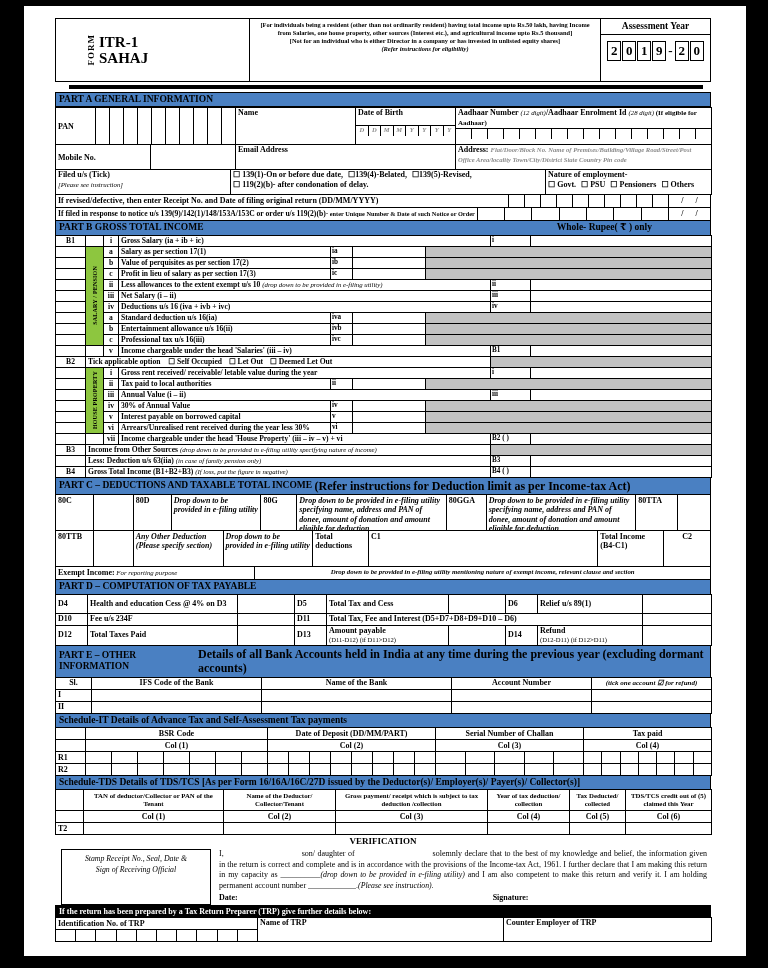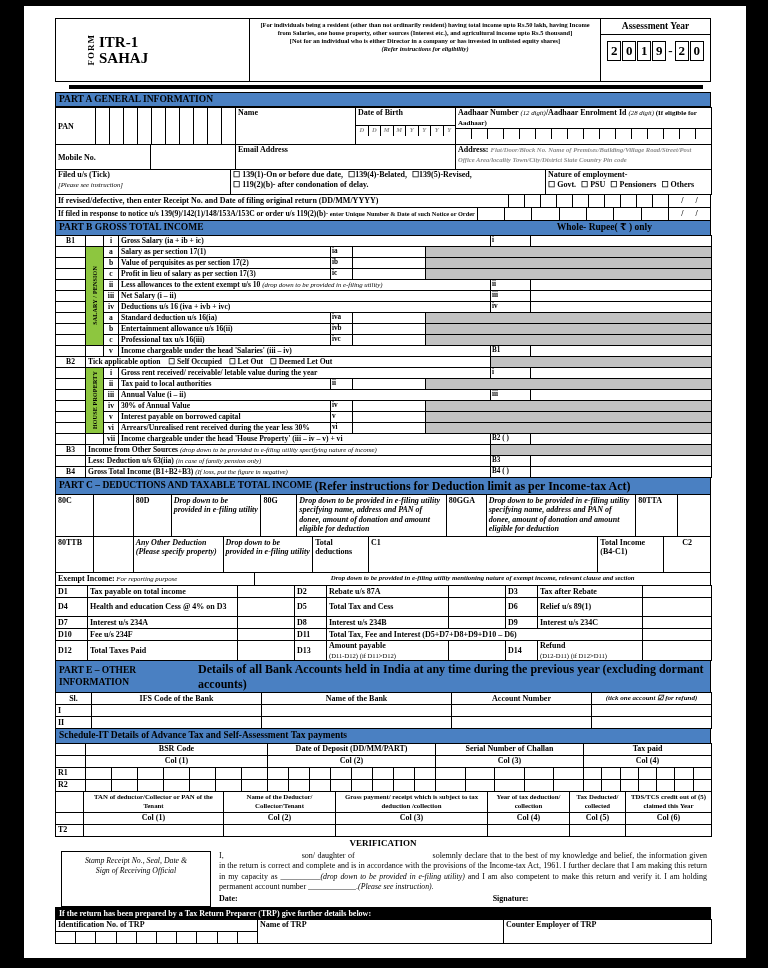--- a/index.html
+++ b/index.html
@@ -446,91 +446,72 @@
       <td colspan="6"><span>Gross Total Income (B1+B2+B3) </span><span class="sn">(If loss, put the figure in negative)</span></td>
       <td class="tag">B4 (  )</td>
       <td></td>
     </tr>
   </tbody>
         </table>
 
   <div class="bar" style="margin-top:-1px">
     <span>PART C – DEDUCTIONS AND TAXABLE TOTAL INCOME </span>&nbsp;<span class="bn">(Refer instructions for Deduction limit as per Income-tax Act)</span>
   </div>
-  <div class="fr" style="height:42px">
+  <div class="fr" style="height:36px">
     <span class="fc" style="width:38px">80C</span>
     <span class="fc" style="width:40px"></span>
     <span class="fc" style="width:38px">80D</span>
     <span class="fc tiny" style="width:90px">Drop down to be provided in e-filing utility</span>
     <span class="fc" style="width:36px">80G</span>
     <span class="fc tiny" style="width:150px">Drop down to be provided in e-filing utility specifying name, address and PAN of donee, amount of donation and amount eligible for deduction</span>
     <span class="fc" style="width:40px">80GGA</span>
     <span class="fc tiny" style="width:150px">Drop down to be provided in e-filing utility specifying name, address and PAN of donee, amount of donation and amount eligible for deduction</span>
     <span class="fc" style="width:42px">80TTA</span>
     <span class="fc" style="width:32px"></span>
   </div>
   <div class="fr" style="height:36px">
     <span class="fc" style="width:38px">80TTB</span>
     <span class="fc" style="width:40px"></span>
-    <span class="fc tiny" style="width:90px">Any Other Deduction (Please specify property)</span>
+    <span class="fc tiny" style="width:90px">Any Other Deduction (Please specify section)</span>
     <span class="fc tiny" style="width:90px">Drop down to be provided in e-filing utility</span>
     <span class="fc" style="width:56px">Total deductions</span>
     <span class="fc" style="width:230px"><span>C1</span></span>
     <span class="fc" style="width:66px">Total Income (B4-C1)</span>
     <span class="fc ctr" style="width:46px">C2</span>
   </div>
   <div class="fr" style="height:13px">
     <span class="fc" style="width:200px"><span>Exempt Income:</span><span class="sn"> For reporting purpose</span></span>
     <span class="fc sn ctr" style="width:456px;font-size:6.8px">Drop down to be provided in e-filing utility mentioning nature of exempt income, relevant clause and section</span>
   </div>
 
+  <div class="bar" style="margin-top:-1px">
+          <span>PART D – COMPUTATION OF TAX PAYABLE</span>
+        </div>
   <table class="t" style="margin-top:-1px">
     <colgroup>
             <col style="width:32px">
             <col style="width:150px">
             <col style="width:57px">
             <col style="width:32px">
             <col style="width:122px">
             <col style="width:57px">
             <col style="width:32px">
             <col style="width:105px">
             <col style="width:69px">
           </colgroup>
     <tbody>
-            <tr>
-      <td>D1</td>
-              <td>Tax payable on total income</td>
-              <td></td>
-      <td>D2</td>
-              <td>Rebate u/s 87A</td>
-              <td></td>
-      <td>D3</td>
-              <td>Tax after Rebate</td>
-              <td></td>
-    </tr>
     <tr>
       <td>D4</td>
               <td style="height:19px">Health and education Cess @ 4% on D3</td>
               <td></td>
       <td>D5</td>
               <td>Total Tax and Cess</td>
               <td></td>
       <td>D6</td>
               <td>Relief u/s 89(1)</td>
-              <td></td>
-    </tr>
-    <tr>
-      <td>D7</td>
-              <td>Interest u/s 234A</td>
-              <td></td>
-      <td>D8</td>
-              <td>Interest u/s 234B</td>
-              <td></td>
-      <td>D9</td>
-              <td>Interest u/s 234C</td>
               <td></td>
     </tr>
     <tr>
       <td>D10</td>
               <td>Fee u/s 234F</td>
               <td></td>
       <td>D11</td>
               <td colspan="4">Total Tax, Fee and Interest (D5+D7+D8+D9+D10 – D6)</td>
               <td></td>
     </tr>
@@ -698,20 +679,23 @@
                   <i></i>
                   <i></i>
                   <i></i>
                   <i></i>
                 </div>
               </td>
     </tr>
   </tbody>
         </table>
 
+  <div class="bar" style="margin-top:-1px">
+          <span>Schedule-TDS Details of TDS/TCS [As per Form 16/16A/16C/27D issued by the Deductor(s)/ Employer(s)/ Payer(s)/ Collector(s)]</span>
+        </div>
   <table class="t" style="margin-top:-1px">
     <colgroup>
             <col style="width:28px">
             <col style="width:140px">
             <col style="width:112px">
             <col style="width:152px">
             <col style="width:82px">
             <col style="width:56px">
             <col style="width:86px">
           </colgroup>

